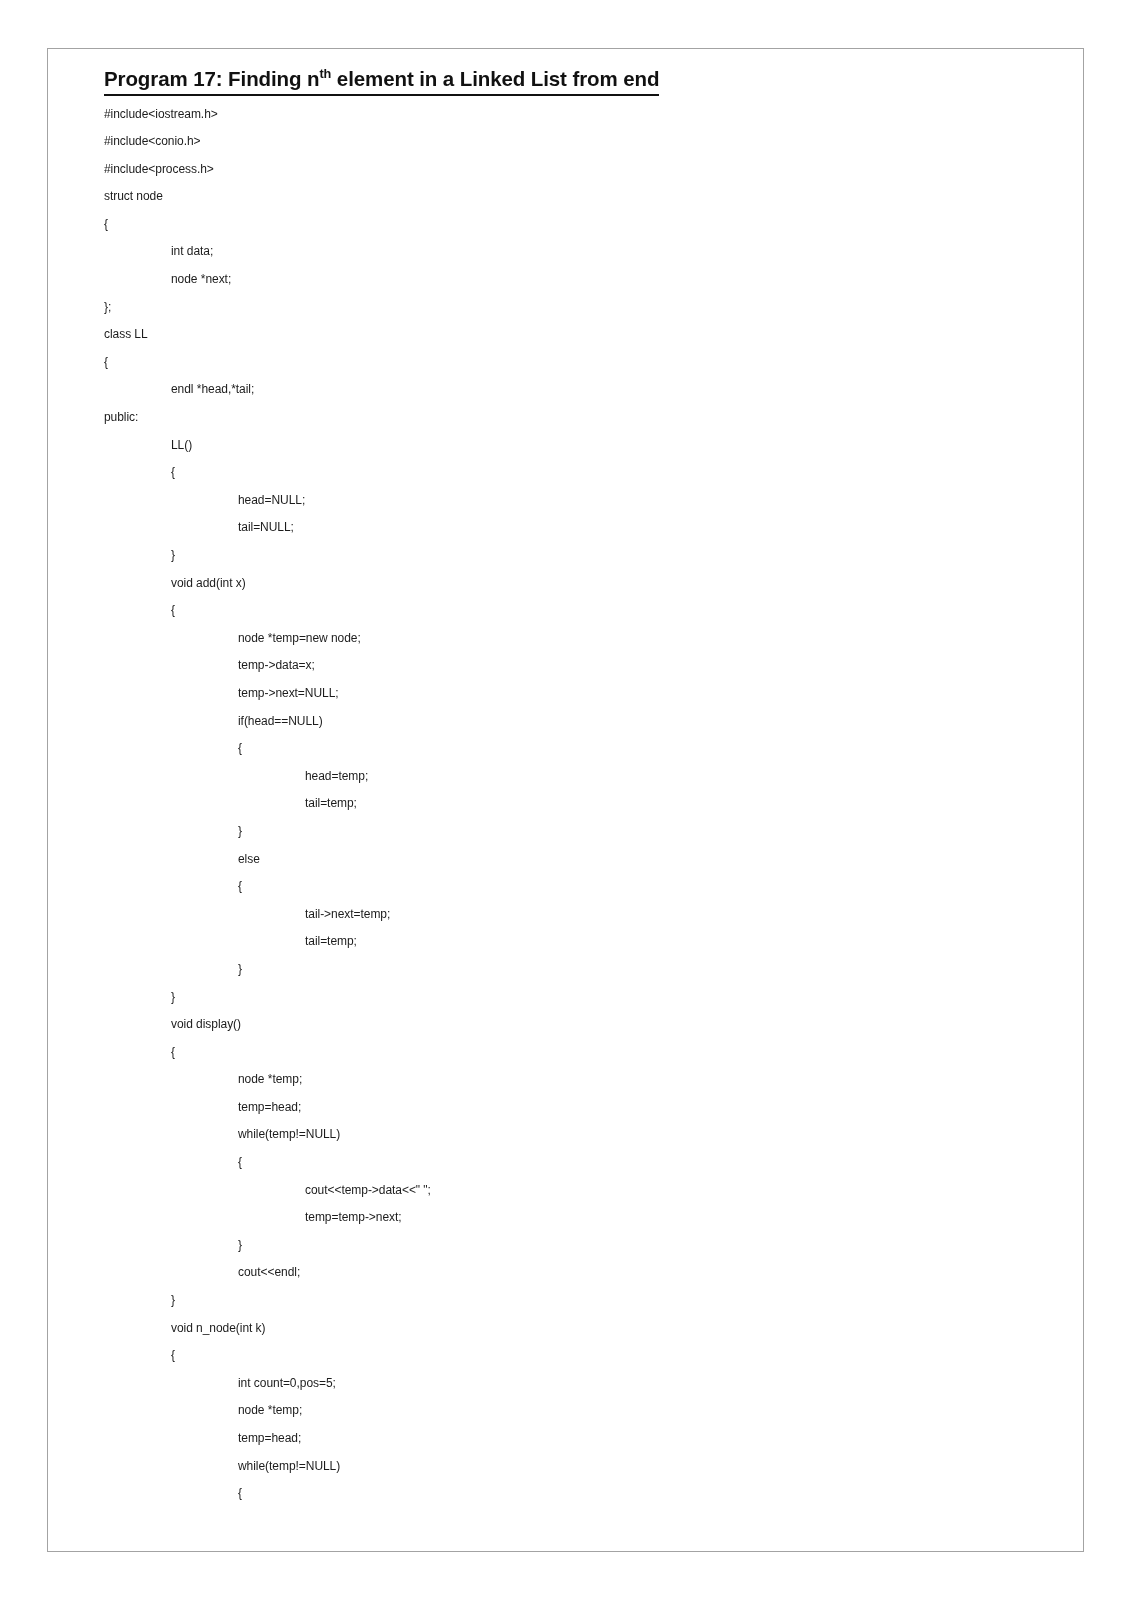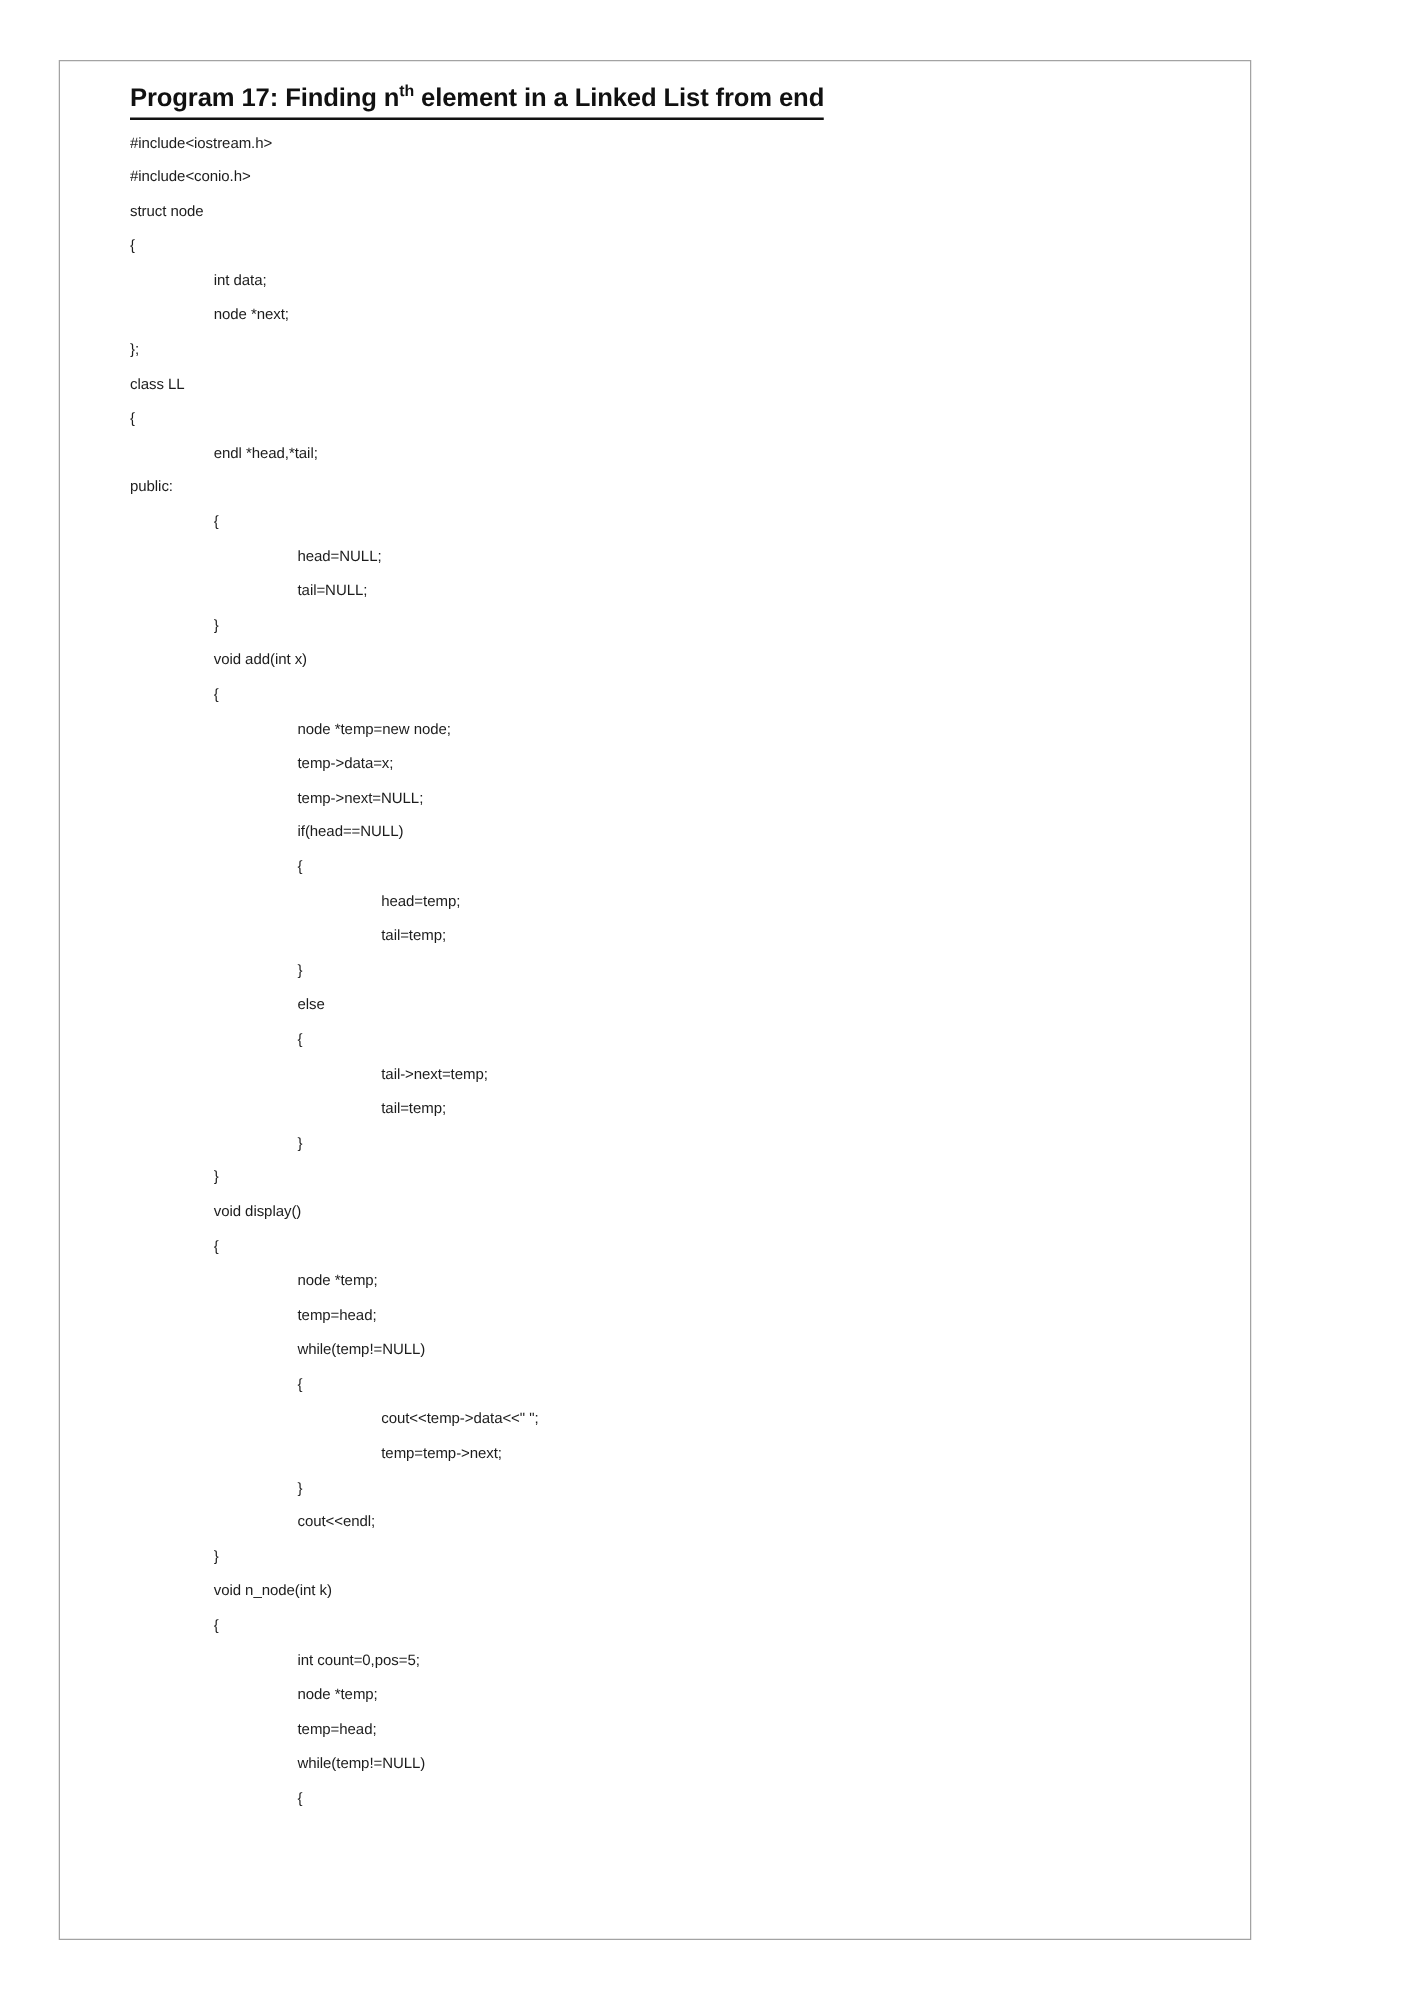--- a/index.html
+++ b/index.html
@@ -12,21 +12,21 @@
     height: 1600px;
     font-family: "Liberation Sans", sans-serif;
     color: #1a1a1a;
     overflow: hidden;
   }
 
   #page-frame {
     position: absolute;
     left: 47px;
     top: 48px;
-    width: 954px;
+    width: 1037px;
     height: 1504px;
     box-sizing: border-box;
     border: 1px solid #a3a3a3;
     background: #ffffff;
   }
 
   #doc-body {
     position: absolute;
     left: 56px;
     top: 16px;
@@ -73,29 +73,31 @@
 <body>
 
 <div id="page-frame">
   <div id="doc-body">
 
     <h1 class="doc-title"><span>Program 17: Finding n</span><sup>th</sup><span> element in a Linked List from end</span></h1>
 
     <div class="code-block" id="code-block">
         <div class="code-line i0">#include&lt;iostream.h&gt;</div>
         <div class="code-line i0">#include&lt;conio.h&gt;</div>
+        <div class="code-line i0">#include&lt;process.h&gt;</div>
         <div class="code-line i0">struct node</div>
         <div class="code-line i0">{</div>
         <div class="code-line i1">int data;</div>
         <div class="code-line i1">node *next;</div>
         <div class="code-line i0">};</div>
         <div class="code-line i0">class LL</div>
         <div class="code-line i0">{</div>
         <div class="code-line i1">endl *head,*tail;</div>
         <div class="code-line i0">public:</div>
+        <div class="code-line i1">LL()</div>
         <div class="code-line i1">{</div>
         <div class="code-line i2">head=NULL;</div>
         <div class="code-line i2">tail=NULL;</div>
         <div class="code-line i1">}</div>
         <div class="code-line i1">void add(int x)</div>
         <div class="code-line i1">{</div>
         <div class="code-line i2">node *temp=new node;</div>
         <div class="code-line i2">temp-&gt;data=x;</div>
         <div class="code-line i2">temp-&gt;next=NULL;</div>
         <div class="code-line i2">if(head==NULL)</div>

